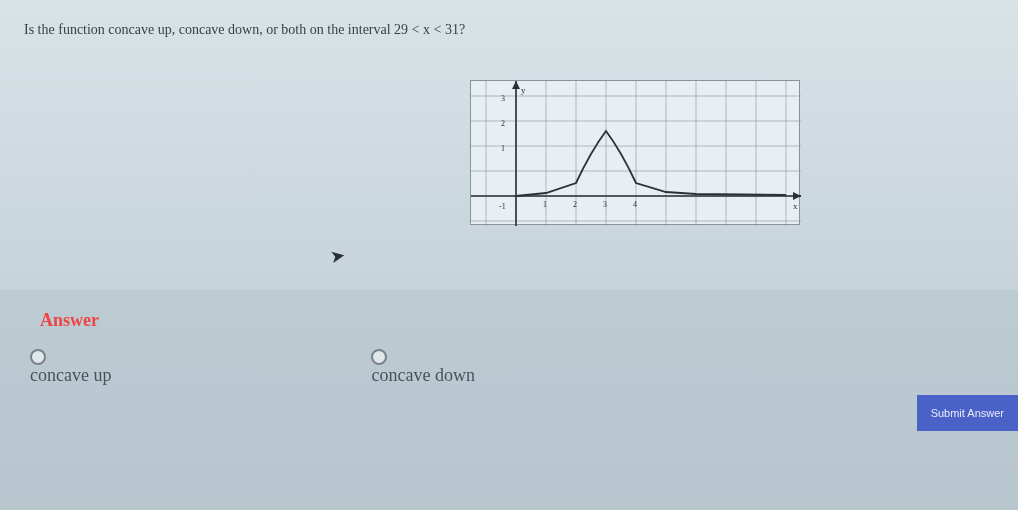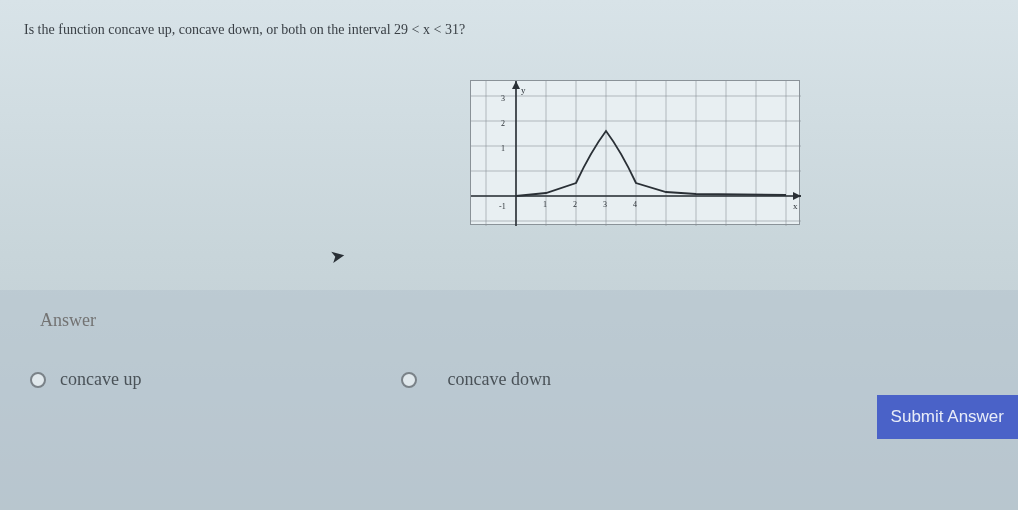--- a/index.html
+++ b/index.html
@@ -31,56 +31,58 @@
     position: absolute;
     top: 290px;
     left: 0;
     right: 0;
     bottom: 0;
     background: rgba(180,195,205,0.55);
     padding-top: 20px;
   }
   .answer-label {
     font-size: 18px;
-    color: #737373;
+    color: #ef4444;
     margin-left: 40px;
-    margin-bottom: 38px;
+    margin-bottom: 18px;
+    font-weight: bold;
   }
   .options {
     display: flex;
     flex-wrap: wrap;
     margin-left: 30px;
   }
   .option {
     display: flex;
-    align-items: center;
+    align-items: flex-start;
     font-size: 18px;
     color: #4a5258;
     margin-right: 260px;
     margin-bottom: 28px;
     cursor: pointer;
+    flex-direction: column;
   }
-  .option.col2 { margin-right: 0; gap: 16px; }
+  .option.col2 { margin-right: 0; }
   .radio {
     width: 16px;
     height: 16px;
     border: 2px solid #7a8288;
     border-radius: 50%;
     margin-right: 14px;
     background: #e0e8ec;
     flex-shrink: 0;
   }
   .submit-btn {
     position: absolute;
     right: 0;
     top: 395px;
     background: #4a62c8;
     color: #e8ecf8;
     font-family: Arial, sans-serif;
-    font-size: 17px;
+    font-size: 11px;
     padding: 12px 14px;
     border: none;
     cursor: pointer;
   }
   .cursor {
     position: absolute;
     top: 245px;
     left: 330px;
     font-size: 18px;
     color: #2a3036;

